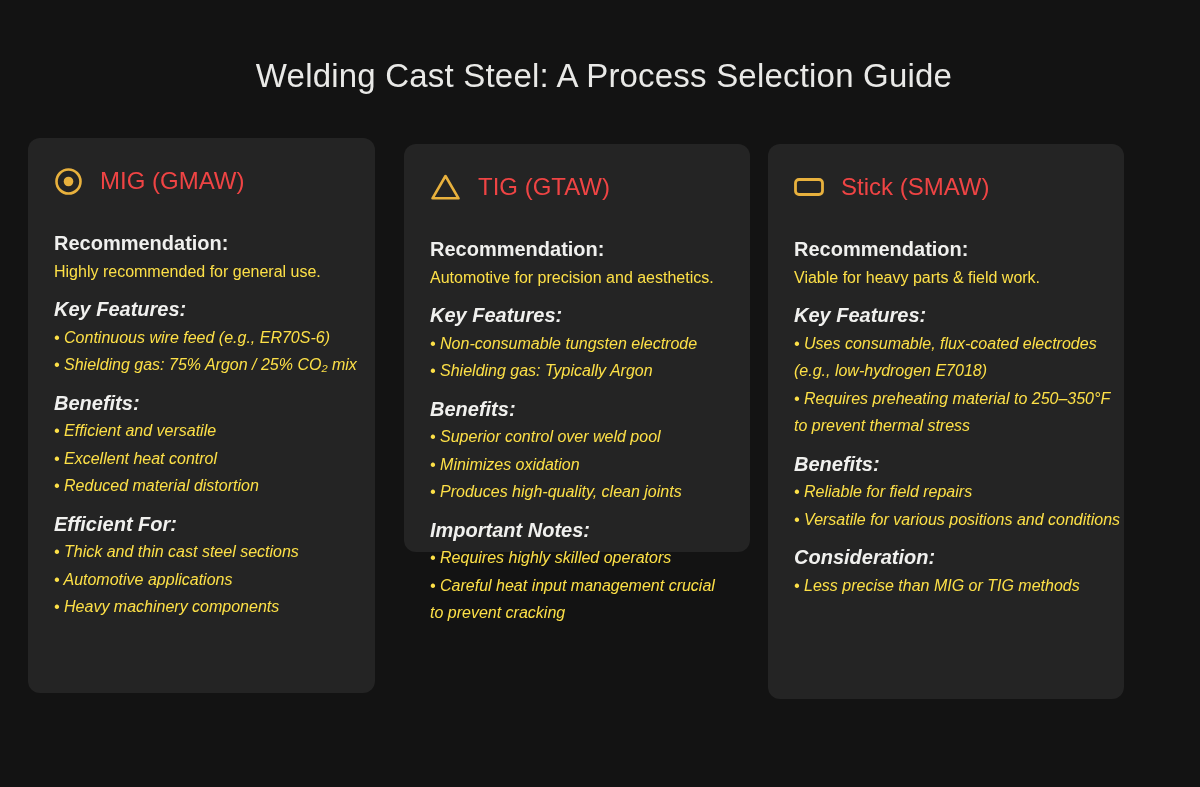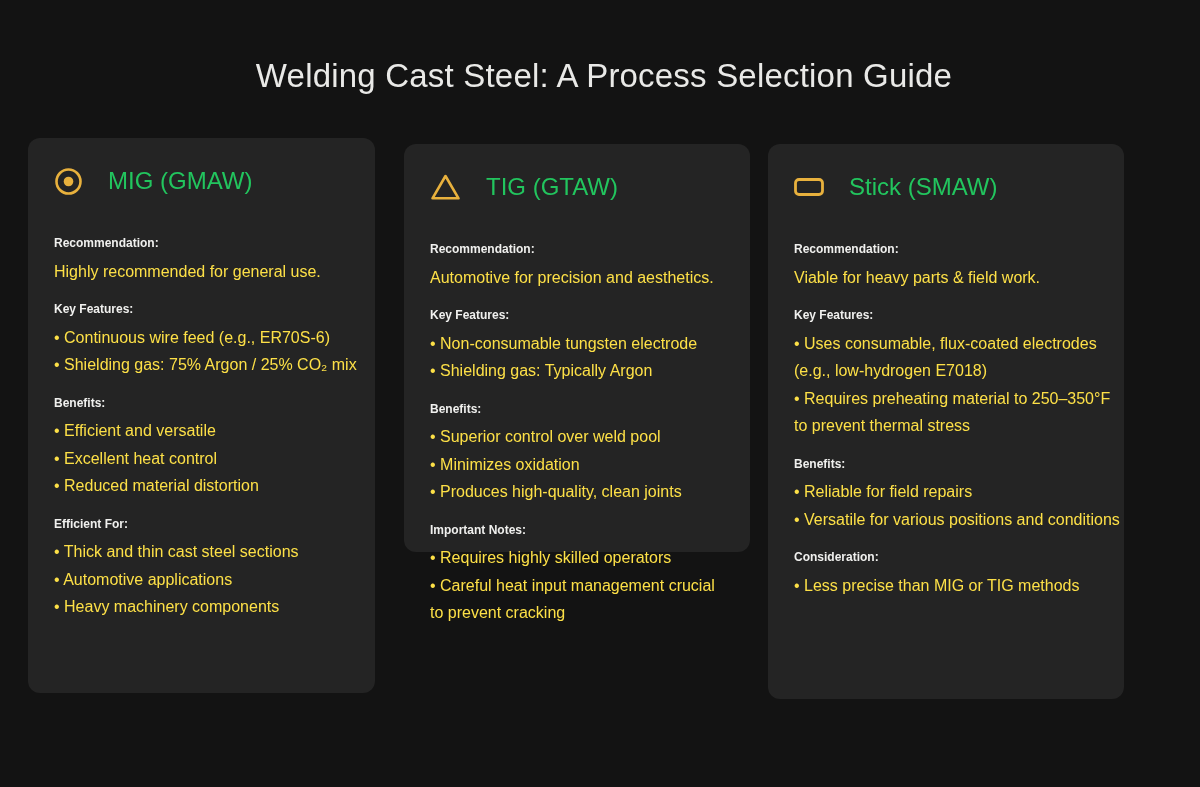--- a/index.html
+++ b/index.html
@@ -45,27 +45,27 @@
     margin-bottom: 33px;
   }
   .card-header .icon {
     display: inline-flex;
     align-items: center;
     justify-content: center;
   }
   .card-title {
     font-size: 24px;
     font-weight: 500;
-    color: #22c55e;
-    margin: 8px;
+    color: #ef4444;
+    margin: 0;
     white-space: nowrap;
   }
-  .section + .section { margin-top: 11px; }
+  .section + .section { margin-top: 11px; font-style: italic; }
   .sec-heading {
-    font-size: 12px;
+    font-size: 20px;
     font-weight: 700;
     color: #f0f0ee;
     line-height: 27.5px;
     white-space: nowrap;
   }
   .line {
     font-size: 16px;
     font-weight: 400;
     color: #fde047;
     line-height: 27.5px;

